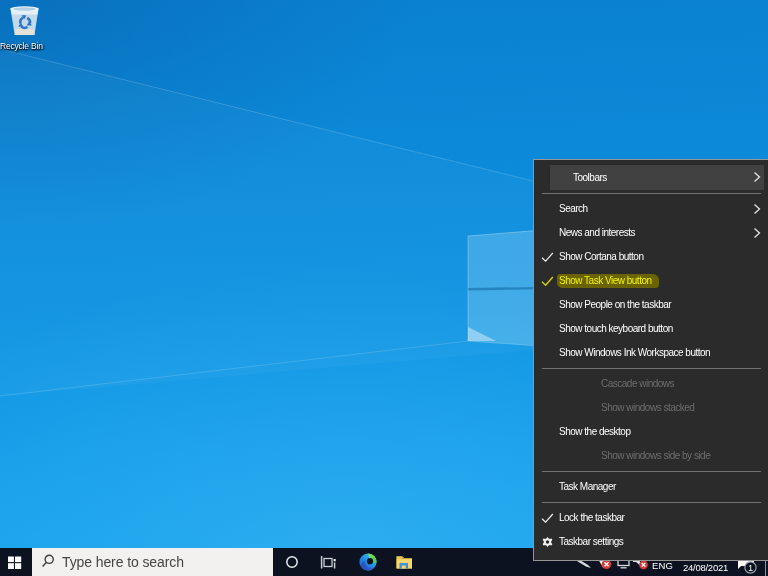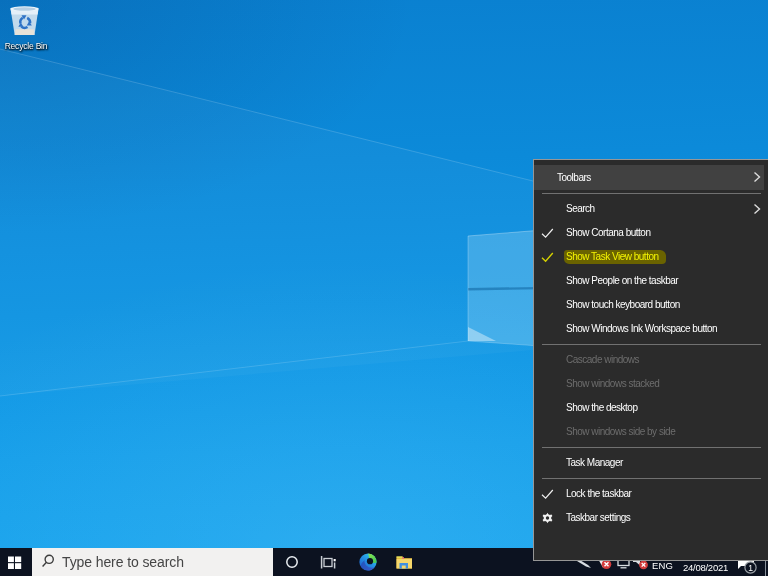--- a/index.html
+++ b/index.html
@@ -17,23 +17,23 @@
   .search{position:absolute;left:32px;top:0;width:241px;height:28px;background:#f2f1f0;}
   .search .txt{position:absolute;left:30px;top:0;line-height:28px;font-size:14px;color:#454545;letter-spacing:-0.1px;}
   .tray-date{position:absolute;left:678px;top:0;width:50px;height:28px;text-align:right;
      font-size:9.5px;letter-spacing:-0.25px;color:#fff;line-height:40px;}
   .eng{position:absolute;left:652px;top:12px;color:#fff;font-size:9.5px;letter-spacing:0.2px;text-align:center;}
   .sepline{position:absolute;left:765px;top:0;width:1px;height:28px;background:#8a929c;}
   
   .menu{position:absolute;left:533px;top:159px;width:236px;height:402px;box-sizing:border-box;
         background:#2b2b2b;border:1px solid #969696;padding-top:5px;z-index:10;
         font-size:10px;letter-spacing:-0.5px;color:#ffffff;}
-  .mi{position:relative;height:24px;line-height:24px;padding-left:32px;white-space:nowrap;}
-  .mi.hl{background:#414141;margin:0 4px 0 0;padding-left:23px;height:25px;line-height:25px;}
-  .mi.dis{color:#6d6d6d;}
+  .mi{position:relative;height:24px;line-height:24px;padding-left:25px;white-space:nowrap;}
+  .mi.hl{background:#414141;margin:0 4px 0 16px;padding-left:23px;height:25px;line-height:25px;}
+  .mi.dis{color:#6d6d6d;margin-left:42px;}
   .msep{height:0;border-top:1px solid #717171;margin:3px 7px 3px 8px;}
   .chev{position:absolute;right:7px;top:6px;}
   .chk{position:absolute;left:7px;top:6px;}
   .gear{position:absolute;left:7px;top:6px;}
   .ytxt{background:#6a6300;color:#f4f400;padding:1px 7px 2px 2px;margin-left:-2px;border-radius:3px 6px 4px 5px;text-align:right;}
 </style>
 </head>
 <body>
 <div class="desktop"></div>
 <svg class="wall" width="768" height="548" viewBox="0 0 768 548">
@@ -60,21 +60,21 @@
     <path d="M20.5,21.5 a5.3,5.3 0 0 1 2.2,-5.8"></path>
     <path d="M27.2,15.8 a5.3,5.3 0 0 1 2.9,5.3"></path>
     <path d="M27.5,25 a5.3,5.3 0 0 1 -6.2,-0.4"></path>
   </g>
   <g fill="#2e72c6">
     <polygon points="21.5,13.2 26.5,13.2 24,17.6"></polygon>
     <polygon points="31.8,23.5 29.2,19.2 26.7,23.6"></polygon>
     <polygon points="18.3,24.8 20.8,20.4 23.4,24.8"></polygon>
   </g>
 </svg>
-<div style="position:absolute;left:0;top:41px;width:52px;text-align:center;font-size:8.5px;letter-spacing:-0.2px;color:#fff;text-shadow:0 1px 2px #000,1px 1px 2px #000;">Recycle Bin</div>
+<div style="position:absolute;left:0;top:41px;width:52px;text-align:left;font-size:8.5px;letter-spacing:-0.2px;color:#fff;text-shadow:0 1px 2px #000,1px 1px 2px #000;">Recycle Bin</div>
 
 <div class="taskbar">
   <svg width="768" height="28" style="position:absolute;left:0;top:0">
 
     <g fill="#ffffff">
       <rect x="8" y="556.5" width="5.9" height="5.6" transform="translate(0,-548)"></rect>
       <rect x="15" y="556.5" width="6.2" height="5.6" transform="translate(0,-548)"></rect>
       <rect x="8" y="563.2" width="5.9" height="5.8" transform="translate(0,-548)"></rect>
       <rect x="15" y="563.2" width="6.2" height="5.8" transform="translate(0,-548)"></rect>
     </g>
@@ -166,20 +166,25 @@
     <svg class="chev" style="right:3px" width="8" height="12">
         <path d="M1.5,1.5 L6.5,6 L1.5,10.5" fill="none" stroke="#dcdcdc" stroke-width="1.4"></path>
       </svg>
   </div>
   <div class="msep"></div>
   <div class="mi">Search
     <svg class="chev" width="8" height="12">
         <path d="M1.5,1.5 L6.5,6 L1.5,10.5" fill="none" stroke="#dcdcdc" stroke-width="1.4"></path>
       </svg>
   </div>
+  <div class="mi">News and interests
+    <svg class="chev" width="8" height="12">
+        <path d="M1.5,1.5 L6.5,6 L1.5,10.5" fill="none" stroke="#dcdcdc" stroke-width="1.4"></path>
+      </svg>
+  </div>
   <div class="mi">Show Cortana button
     <svg class="chk" width="13" height="12">
         <path d="M1,6.8 L4.6,10.2 L11.8,2" fill="none" stroke="#f0f0f0" stroke-width="1.2"></path>
       </svg>
   </div>
   <div class="mi"><span class="ytxt">Show Task View button</span>
     <svg class="chk" width="13" height="12">
         <path d="M1,6.8 L4.6,10.2 L11.8,2" fill="none" stroke="#d6d200" stroke-width="1.4"></path>
       </svg>
   </div>

